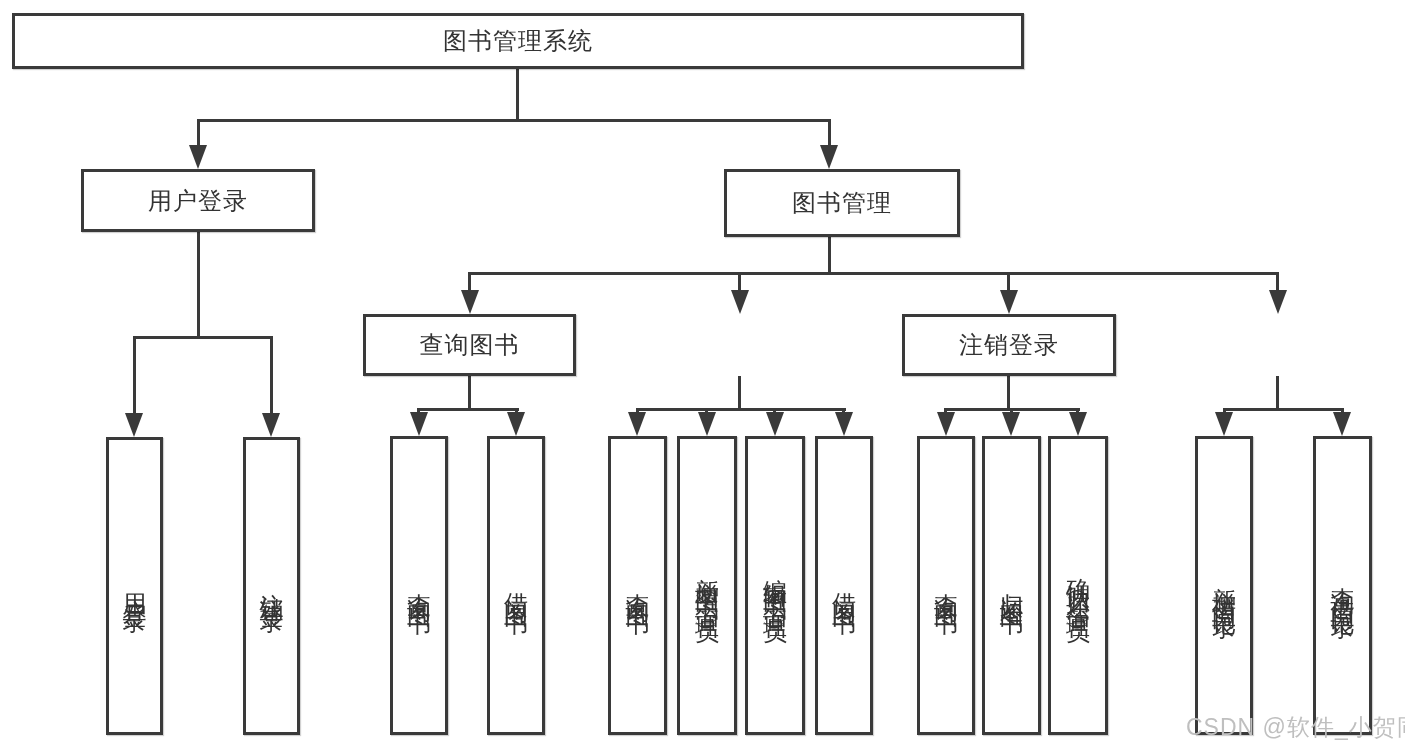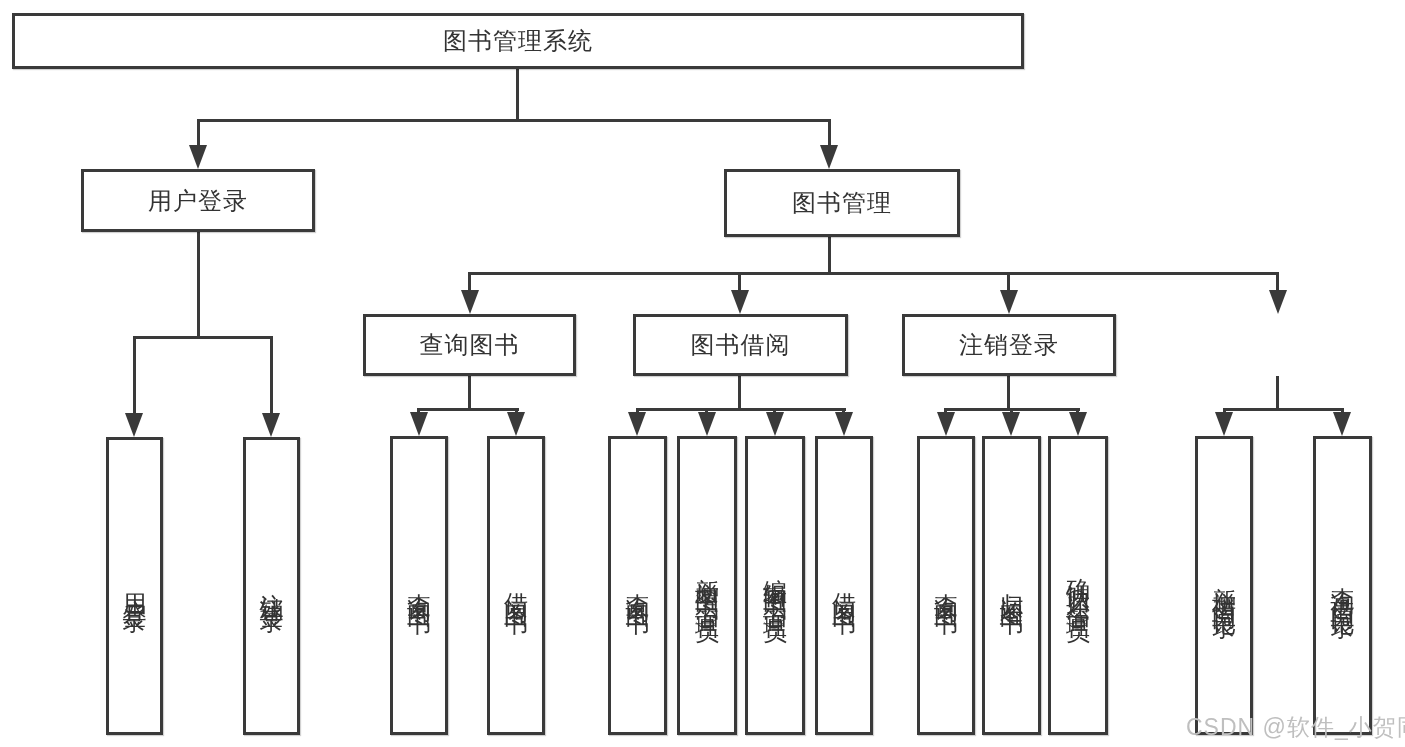--- a/index.html
+++ b/index.html
@@ -52,21 +52,20 @@
 <body>
 
 <div id="canvas">
 
   <div class="box" style="left:12px;top:13px;width:1012px;height:56px">图书管理系统</div>
 
   <div class="box" style="left:81px;top:169px;width:234px;height:63px">用户登录</div>
   <div class="box" style="left:724px;top:169px;width:236px;height:68px">图书管理</div>
 
   <div class="box" style="left:363px;top:314px;width:213px;height:62px">查询图书</div>
-  <div class="box" style="left:633px;top:314px;width:215px;height:62px">图书借阅</div>
   <div class="box" style="left:902px;top:314px;width:214px;height:62px">注销登录</div>
 
   <div class="box vbox" style="left:106px;top:437px;width:57px;height:298px">用户登录</div>
   <div class="box vbox" style="left:243px;top:437px;width:57px;height:298px">注销登录</div>
 
   <div class="box vbox" style="left:390px;top:436px;width:58px;height:299px">查询图书</div>
   <div class="box vbox" style="left:487px;top:436px;width:58px;height:299px">借阅图书</div>
 
   <div class="box vbox" style="left:608px;top:436px;width:59px;height:299px">查询图书</div>
   <div class="box vbox" style="left:677px;top:436px;width:60px;height:299px">新增图书（管理员）</div>

